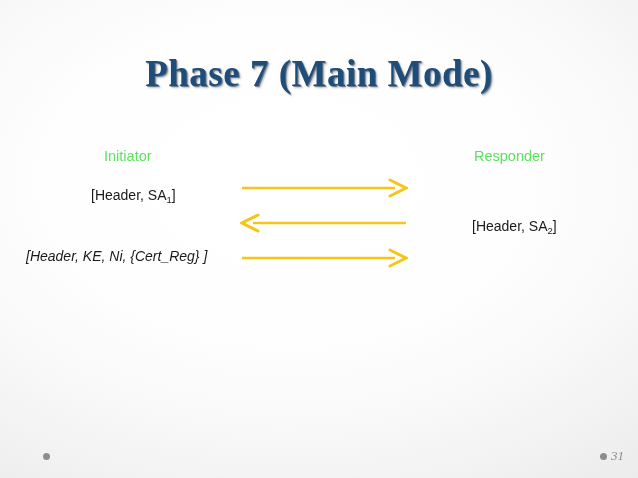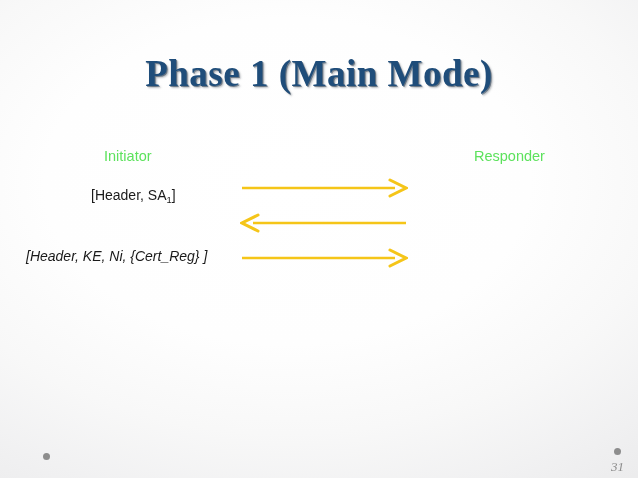--- a/index.html
+++ b/index.html
@@ -106,54 +106,56 @@
     border-radius: 50%;
     background: #8d8d8d;
   }
   .footer-page {
     position: absolute;
     right: 14px;
     top: 448px;
     display: flex;
     align-items: center;
     gap: 4px;
-    flex-direction: column;
   }
   .footer-dot-right {
     width: 7px;
     height: 7px;
     border-radius: 50%;
     background: #8d8d8d;
   }
   .page-number {
     font-family: "Liberation Serif", "DejaVu Serif", serif;
     font-style: italic;
     font-size: 13px;
     color: #8d8d8d;
   }
 </style>
 </head>
 <body>
 
 <div class="slide">
 
   <div class="title-wrap">
-    <span class="slide-title">Phase 1 (Main Mode)</span>
+    <span class="slide-title">Phase 7 (Main Mode)</span>
   </div>
 
   <div class="diagram">
 
     <div class="role-label role-initiator">Initiator</div>
 
     <div class="role-label role-responder">Responder</div>
 
     <div class="msg-label msg-1">
       <span>[Header, SA</span><sub>1</sub><span>]</span>
     </div>
 
+    <div class="msg-label msg-2">
+      <span>[Header, SA</span><sub>2</sub><span>]</span>
+    </div>
 
     <div class="msg-label msg-3">
       <span>[Header, KE, Ni, {Cert_Reg} ]</span><sub></sub><span></span>
     </div>
 
     <div class="arrow arrow-1">
       <svg width="168" height="20" viewBox="0 0 168 20" xmlns="http://www.w3.org/2000/svg">
         <line x1="2" y1="10" x2="155" y2="10" stroke="#f5c518" stroke-width="2.6" stroke-linecap="butt"></line>
         <polyline points="150,2 166,10 150,18" fill="none" stroke="#f5c518" stroke-width="3" stroke-linecap="round" stroke-linejoin="miter"></polyline>
       </svg>

